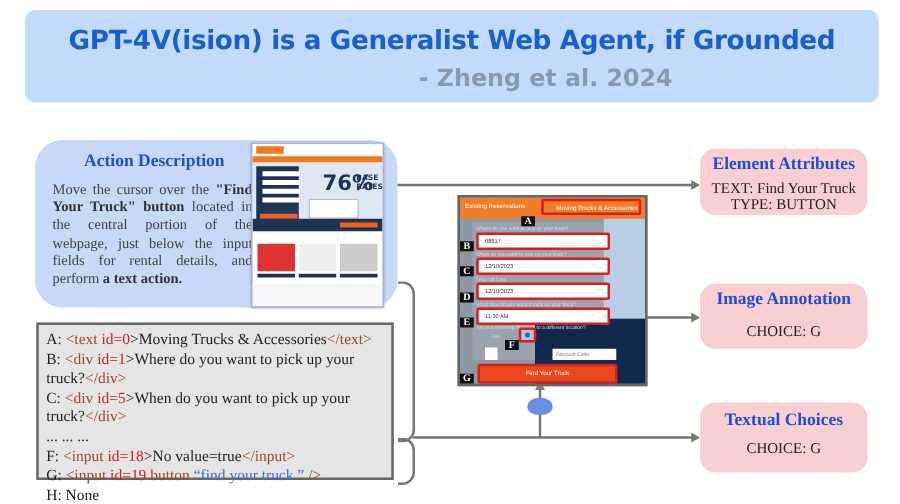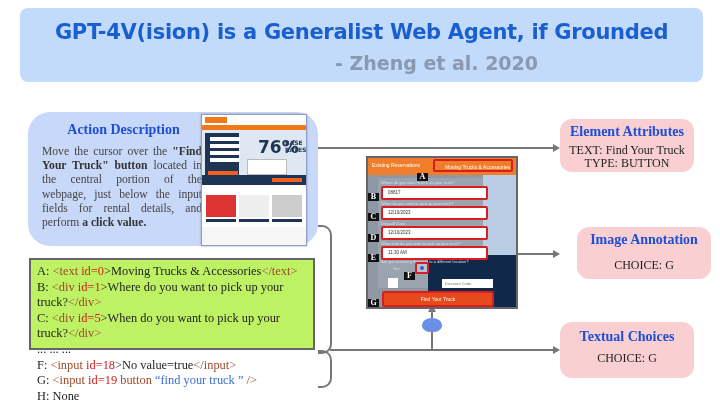--- a/index.html
+++ b/index.html
@@ -28,21 +28,21 @@
   .t-orange { position:absolute; background:#f06020; }
   .t-20 { position:absolute; left:56px; top:22px; font-family:"DejaVu Sans", sans-serif; font-weight:bold; font-size:17px; color:#1e3454; }
   .t-base { position:absolute; left:83px; top:24px; font-family:"DejaVu Sans", sans-serif; font-weight:bold; font-size:6px; line-height:7px; color:#1e3454; }
   .t-truck { position:absolute; left:45px; top:44px; width:38px; height:14px; background:#fff; border:1px solid #bbb; }
   .t-band { position:absolute; left:0; top:60px; width:104px; height:10px; background:#1e3454; }
   .t-card { position:absolute; top:80px; width:30px; height:22px; background:#eee; }
   .t-btn { position:absolute; top:104px; width:30px; height:3px; background:#1e3454; }
   .t-foot { position:absolute; left:0; top:112px; width:104px; height:18px; background:#f6f6f6; }
 
   
-  .choices { left:29px; top:258px; width:286px; height:92px; border:2px solid #666; background:#bef264; font-size:12.4px; line-height:15.6px; color:#222; padding:4px 6px; box-sizing:border-box; }
+  .choices { left:29px; top:258px; width:286px; height:126px; border:2px solid #666; background:#e5e5e5; font-size:12.4px; line-height:15.6px; color:#222; padding:4px 6px; box-sizing:border-box; }
   .choices .line { white-space:nowrap; }
   .tag { color:#9b4a2a; }
   .attr { color:#d02020; }
   .str { color:#3a6fd0; }
 
   
   .hline { position:absolute; height:2px; background:#777; }
   .vline { position:absolute; width:2px; background:#777; }
   .arrow { position:absolute; width:0; height:0; border-top:4px solid transparent; border-bottom:4px solid transparent; border-left:7px solid #777; }
   .brace { position:absolute; border:2px solid #777; border-left:none; border-radius:0 10px 10px 0; }
@@ -65,34 +65,34 @@
   .lbl { position:absolute; width:11px; height:8px; background:#111; color:#fff; font-size:8px; font-weight:bold; line-height:8px; text-align:center; font-family:"Liberation Serif", serif; }
 
   
   .logo { left:422px; top:318px; width:20px; height:14px; background:#6b8ee6; border-radius:50% 50% 45% 45%; }
 
   
   .out { position:absolute; left:560px; width:134px; background:#f9cfd1; border-radius:12px; }
   .out .oh { position:absolute; left:0; right:0; text-align:center; font-size:14px; font-weight:bold; color:#1d4ed8; }
   .out .ob { position:absolute; left:0; right:0; text-align:center; font-size:12px; color:#222; line-height:13px; }
   .out1 { top:119px; height:53px; }
-  .out2 { top:227px; height:52px;margin-left:17px; }
+  .out2 { top:227px; height:52px; }
   .out3 { top:322px; height:56px; }
 </style>
 </head>
 <body>
 
 <div class="abs banner">
   <div class="title">GPT-4V(ision) is a Generalist Web Agent, if Grounded</div>
-  <div class="subtitle">- Zheng et al. 2020</div>
+  <div class="subtitle">- Zheng et al. 2024</div>
 </div>
 
 <div class="abs action">
   <div class="heading">Action Description</div>
-  <div class="desc"><span>Move the cursor over the </span><b>"Find Your Truck" button</b><span> located in the central portion of the webpage, just below the input fields for rental details, and perform </span><b>a click value.</b></div>
+  <div class="desc"><span>Move the cursor over the </span><b>"Find Your Truck" button</b><span> located in the central portion of the webpage, just below the input fields for rental details, and perform </span><b>a text action.</b></div>
 </div>
 
 <div class="abs thumb">
   <div class="t-hdr">
       <div class="t-logo"></div>
     </div>
   <div class="t-nav"></div>
   <div class="t-hero"></div>
   <div class="t-form">
     <div class="t-field" style="top:4px"></div>

